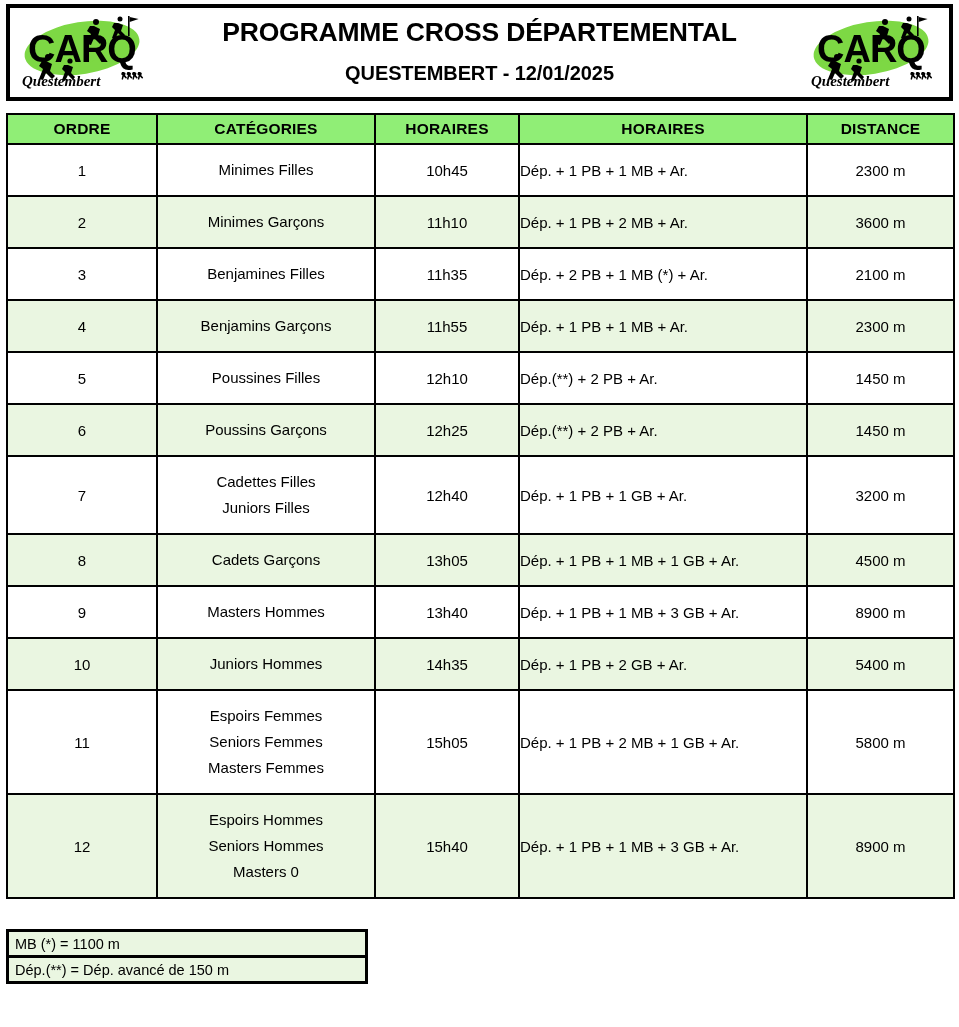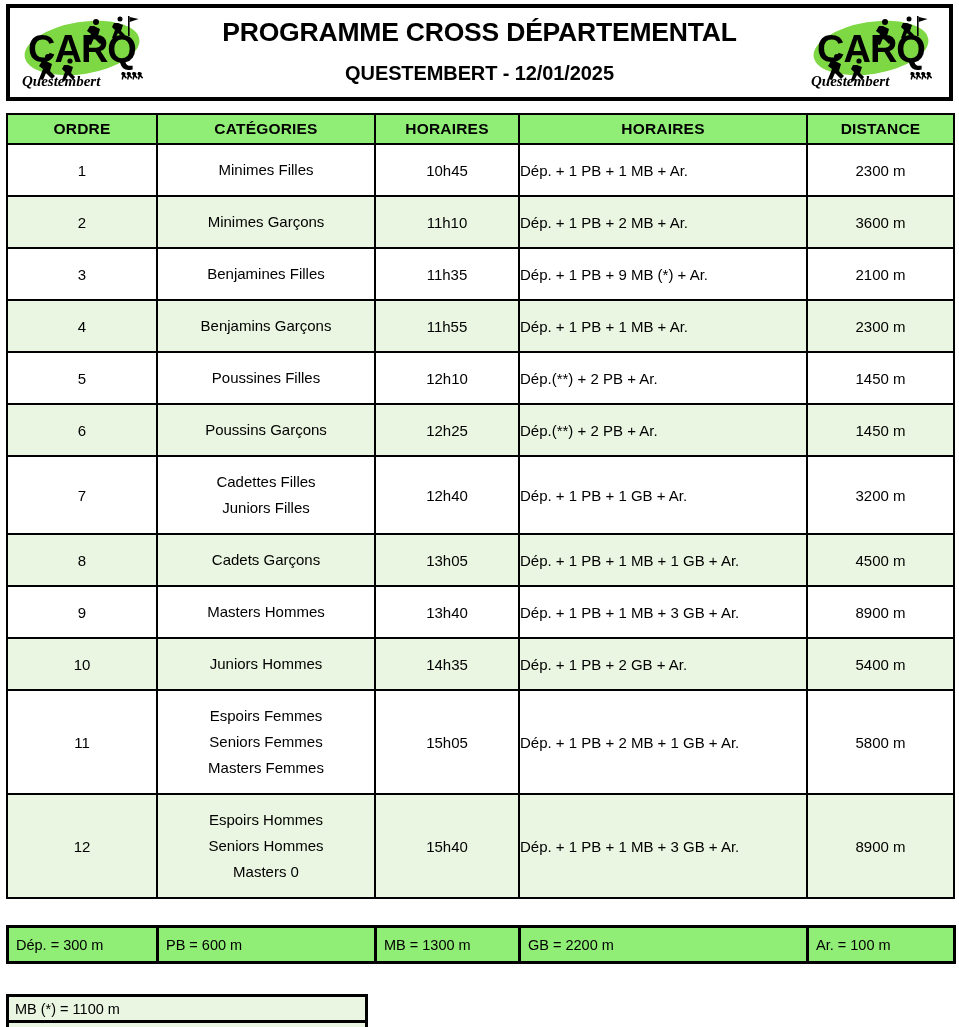--- a/index.html
+++ b/index.html
@@ -232,21 +232,21 @@
             <td class="hor">11h10</td>
             <td class="parc">Dép. + 1 PB + 2 MB  + Ar.</td>
             <td class="dist">3600 m</td>
           </tr>
           <tr class="r1">
             <td class="ordre">3</td>
             <td class="cat">
               <span class="catline">Benjamines Filles</span>
             </td>
             <td class="hor">11h35</td>
-            <td class="parc">Dép. + 1 PB  + 9 MB (*) + Ar.</td>
+            <td class="parc">Dép. + 2 PB  + 1 MB (*) + Ar.</td>
             <td class="dist">2100 m</td>
           </tr>
           <tr class="alt r1">
             <td class="ordre">4</td>
             <td class="cat">
               <span class="catline">Benjamins Garçons</span>
             </td>
             <td class="hor">11h55</td>
             <td class="parc">Dép. + 1 PB + 1 MB + Ar.</td>
             <td class="dist">2300 m</td>
@@ -325,40 +325,20 @@
               <span class="catline">Masters 0</span>
             </td>
             <td class="hor">15h40</td>
             <td class="parc">Dép. + 1 PB + 1 MB + 3 GB + Ar.</td>
             <td class="dist">8900 m</td>
           </tr>
         </tbody>
     </table>
   </div>
 
-  <div class="legend-wrap">
-    <table class="legend">
-      <colgroup>
-        <col class="c-ordre">
-          <col class="c-cat">
-          <col class="c-hor">
-          <col class="c-parc">
-          <col class="c-dist">
-      </colgroup>
-      <tbody>
-        <tr>
-          <td>Dép. = 300 m</td>
-          <td>PB = 600 m</td>
-          <td>MB = 1300 m</td>
-          <td>GB = 2200 m</td>
-          <td>Ar. = 100 m</td>
-        </tr>
-      </tbody>
-    </table>
-  </div>
 
   <div class="notes-wrap">
     <table class="notes">
       <tbody>
         <tr>
           <td>MB (*) = 1100 m</td>
         </tr>
         <tr>
           <td>Dép.(**) = Dép. avancé de 150 m</td>
         </tr>

